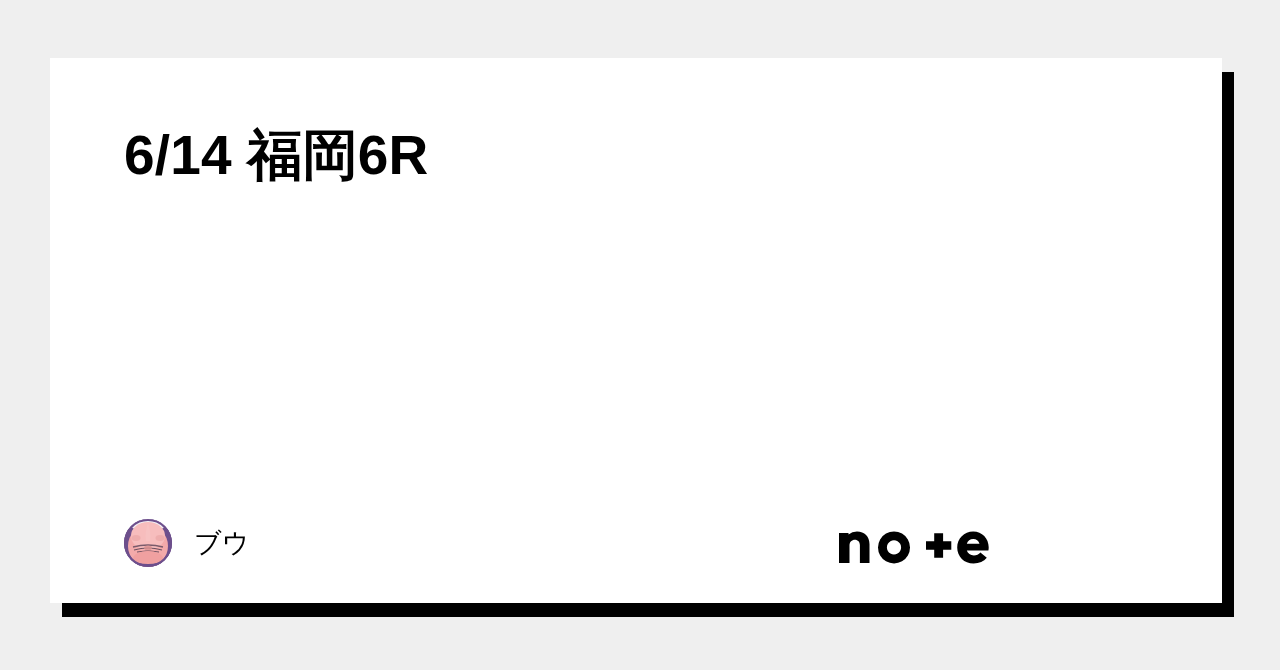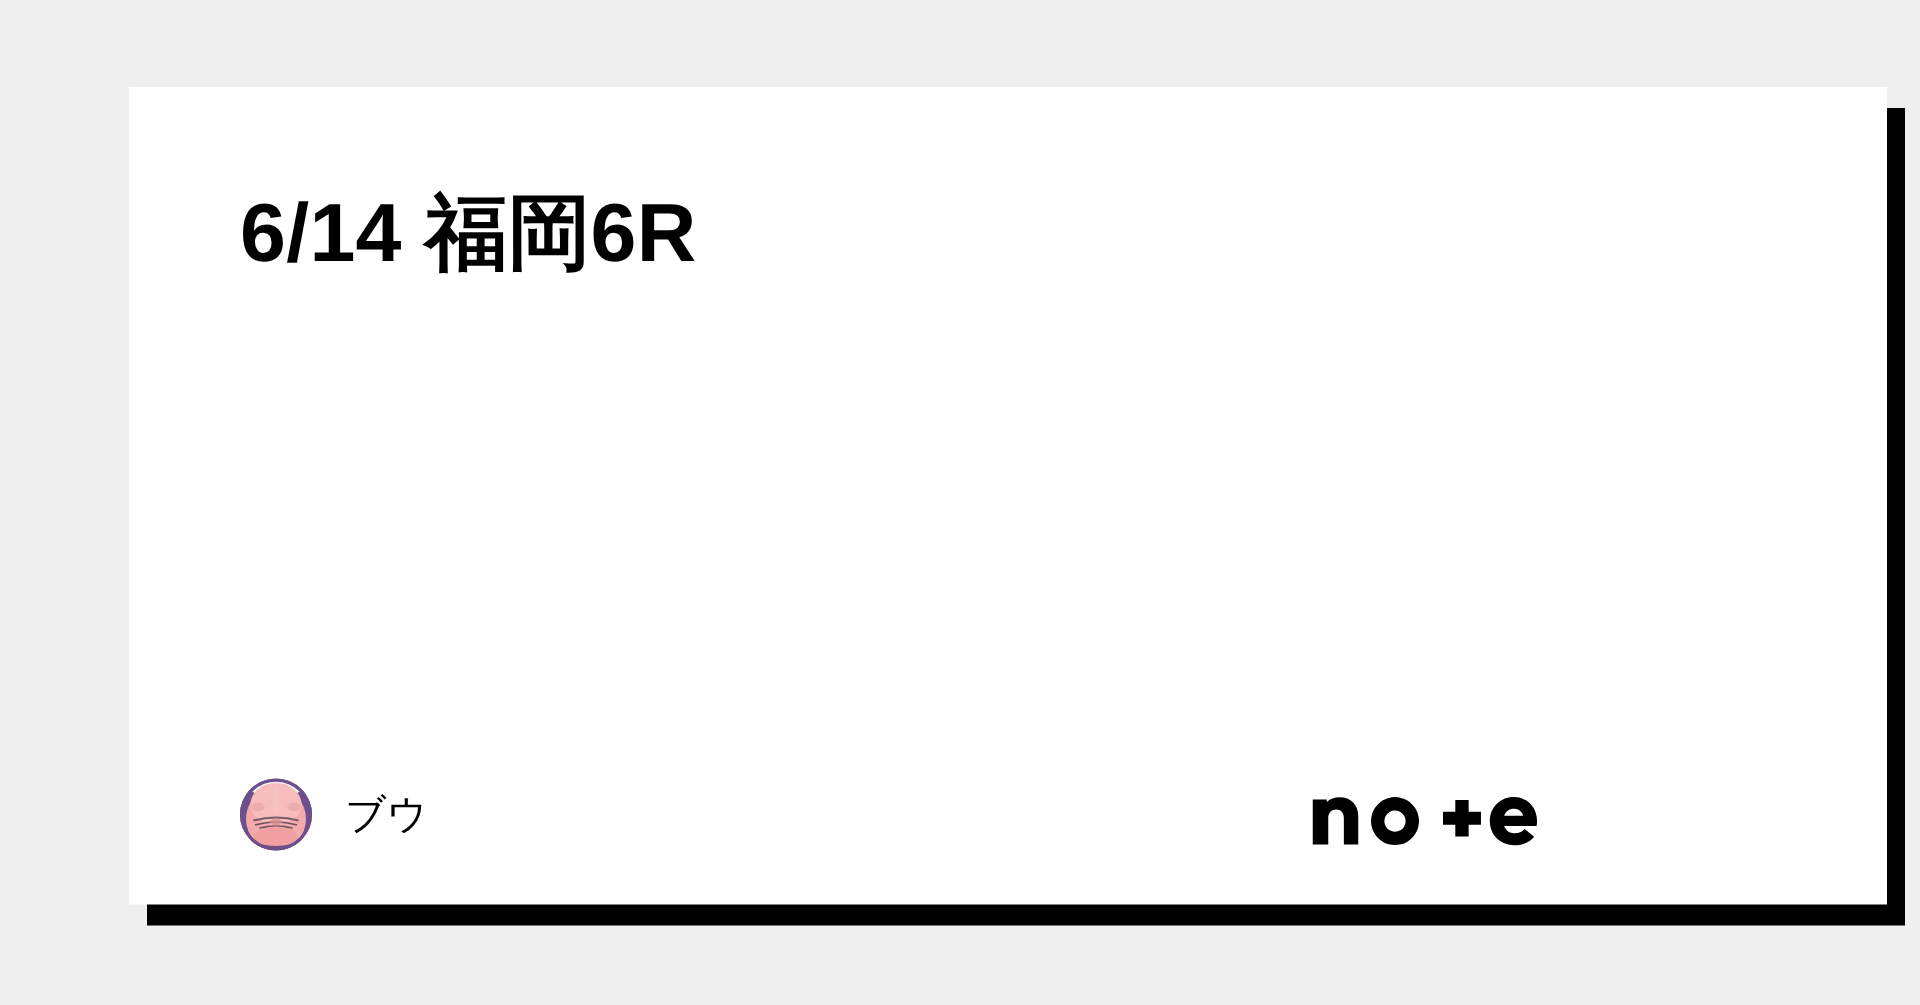--- a/index.html
+++ b/index.html
@@ -14,21 +14,20 @@
     overflow: hidden;
   }
 
   
   .card-wrap {
     position: absolute;
     left: 50px;
     top: 58px;
     width: 1172px;
     height: 545px;
-    margin-left: 36px;
   }
   .card-shadow {
     position: absolute;
     left: 12px;
     top: 14px;
     width: 1172px;
     height: 545px;
     background: #000000;
   }
   .card {

